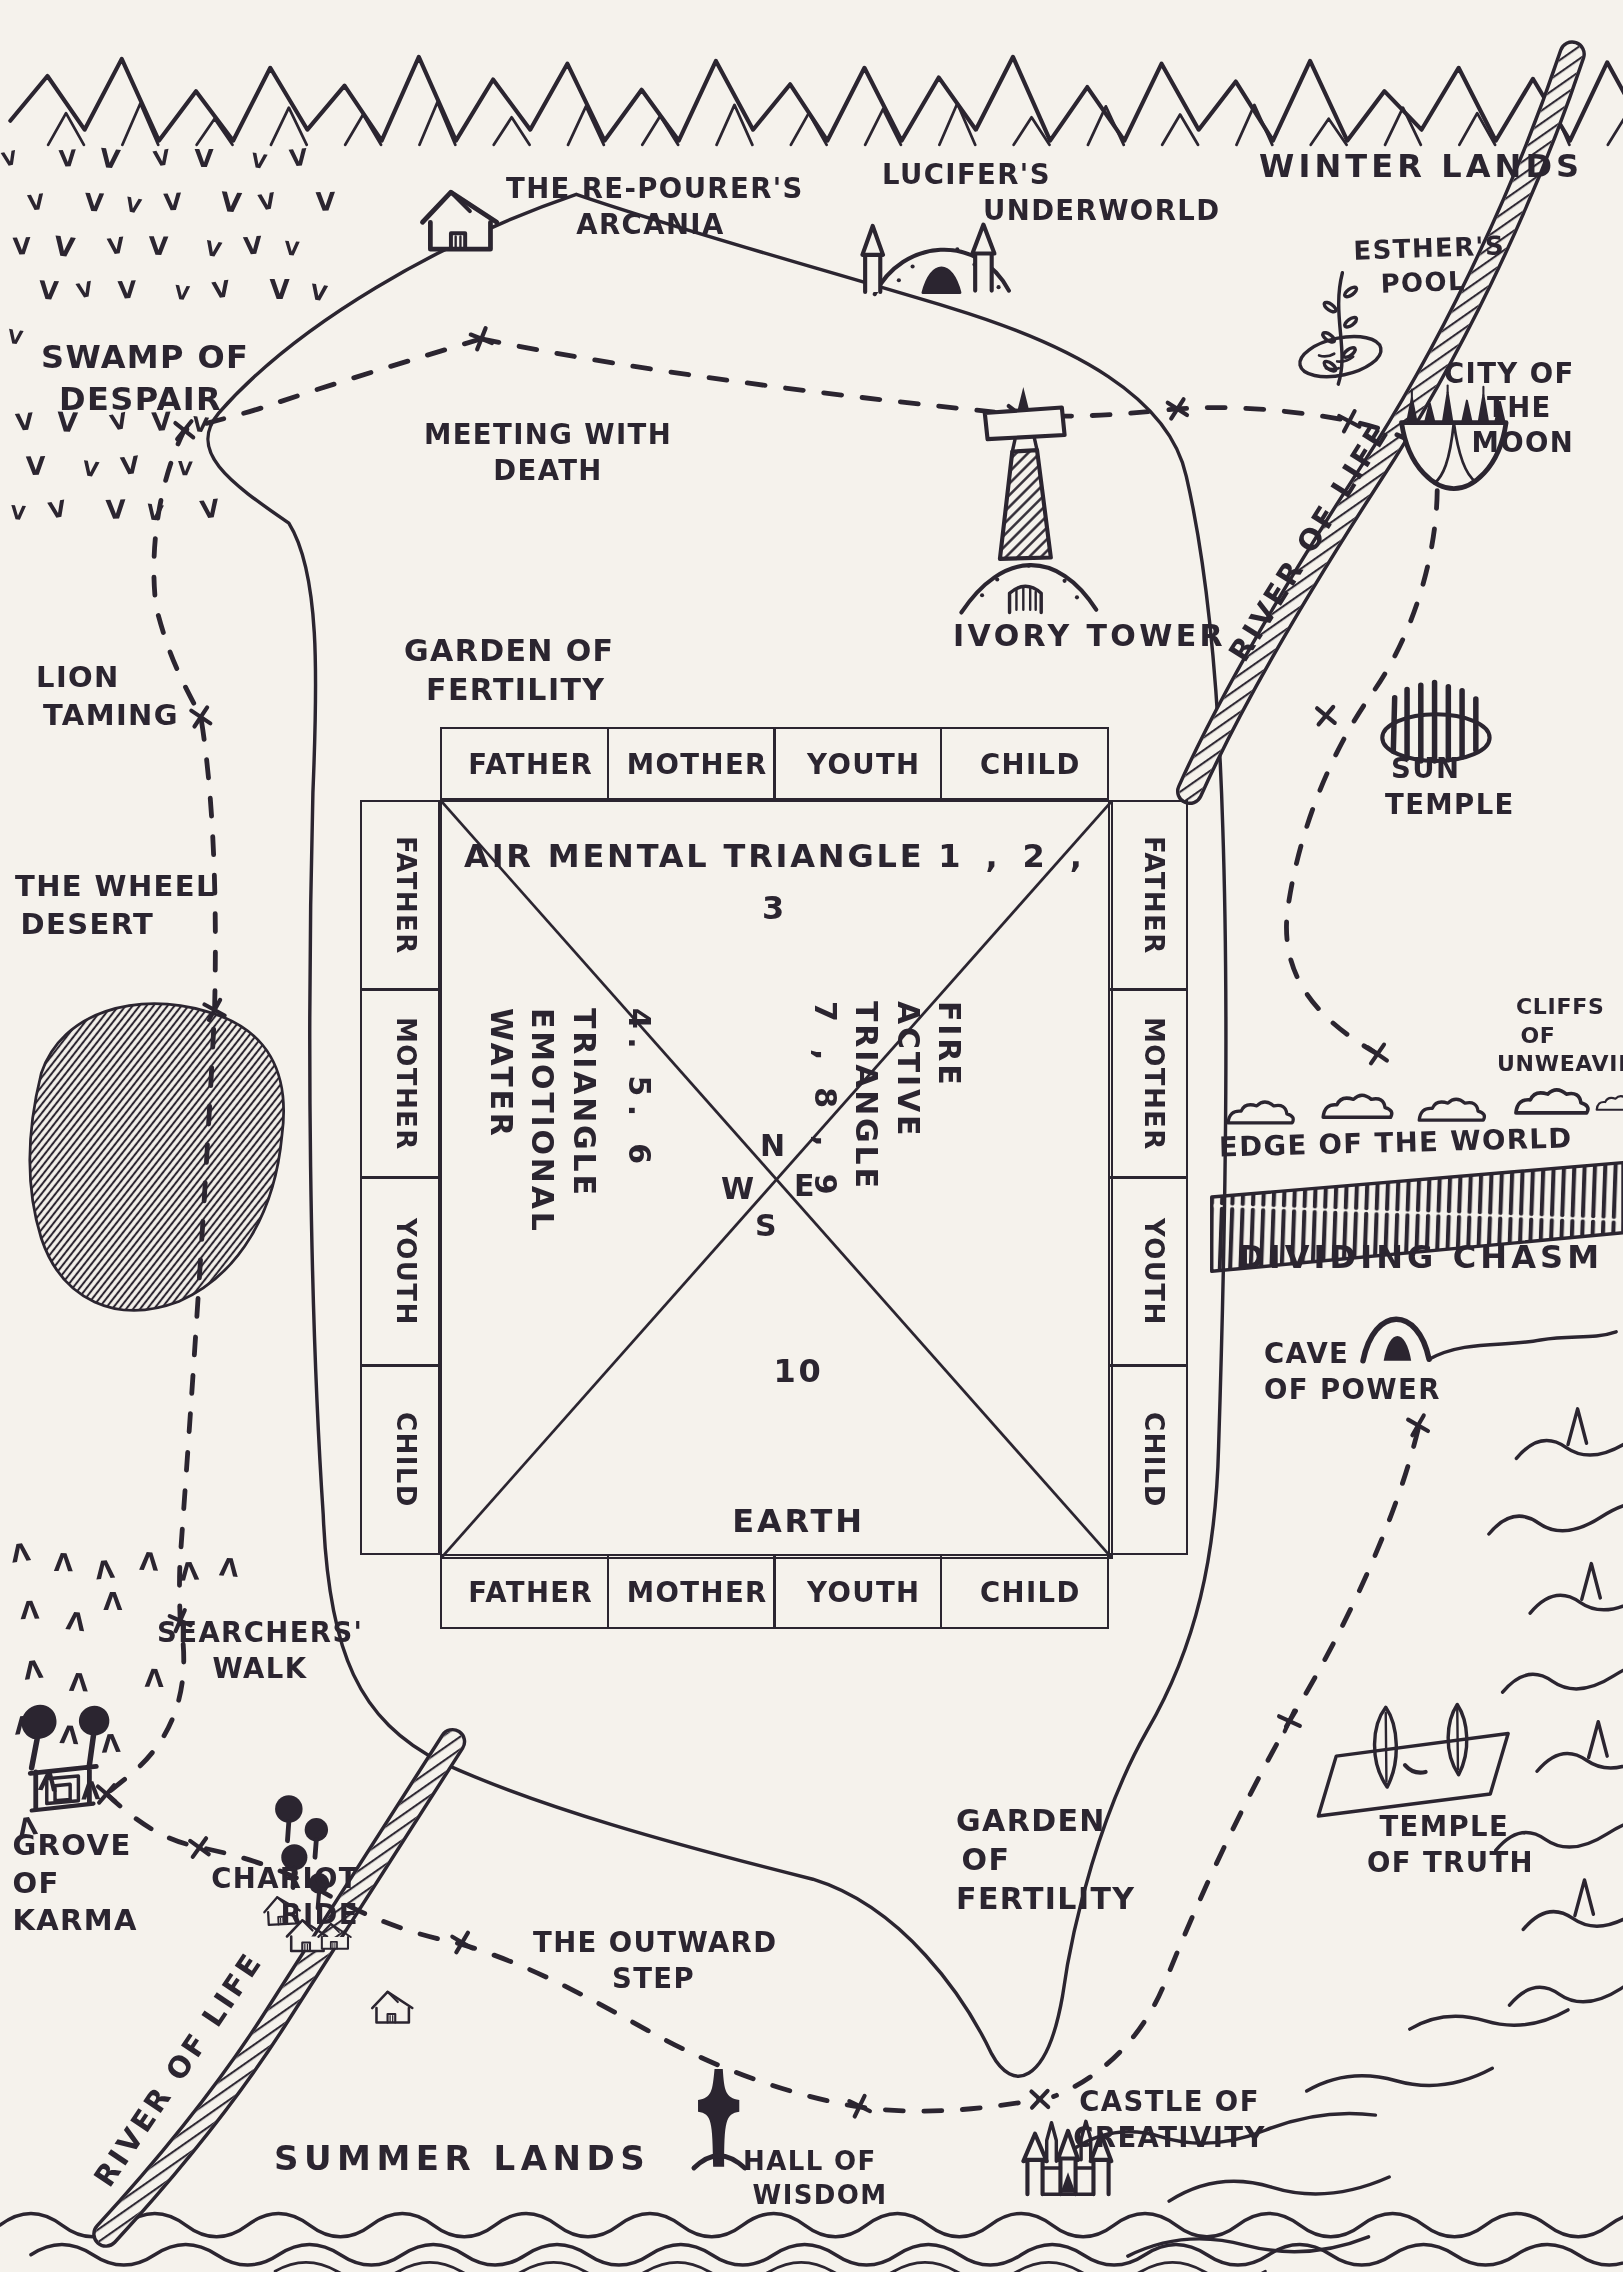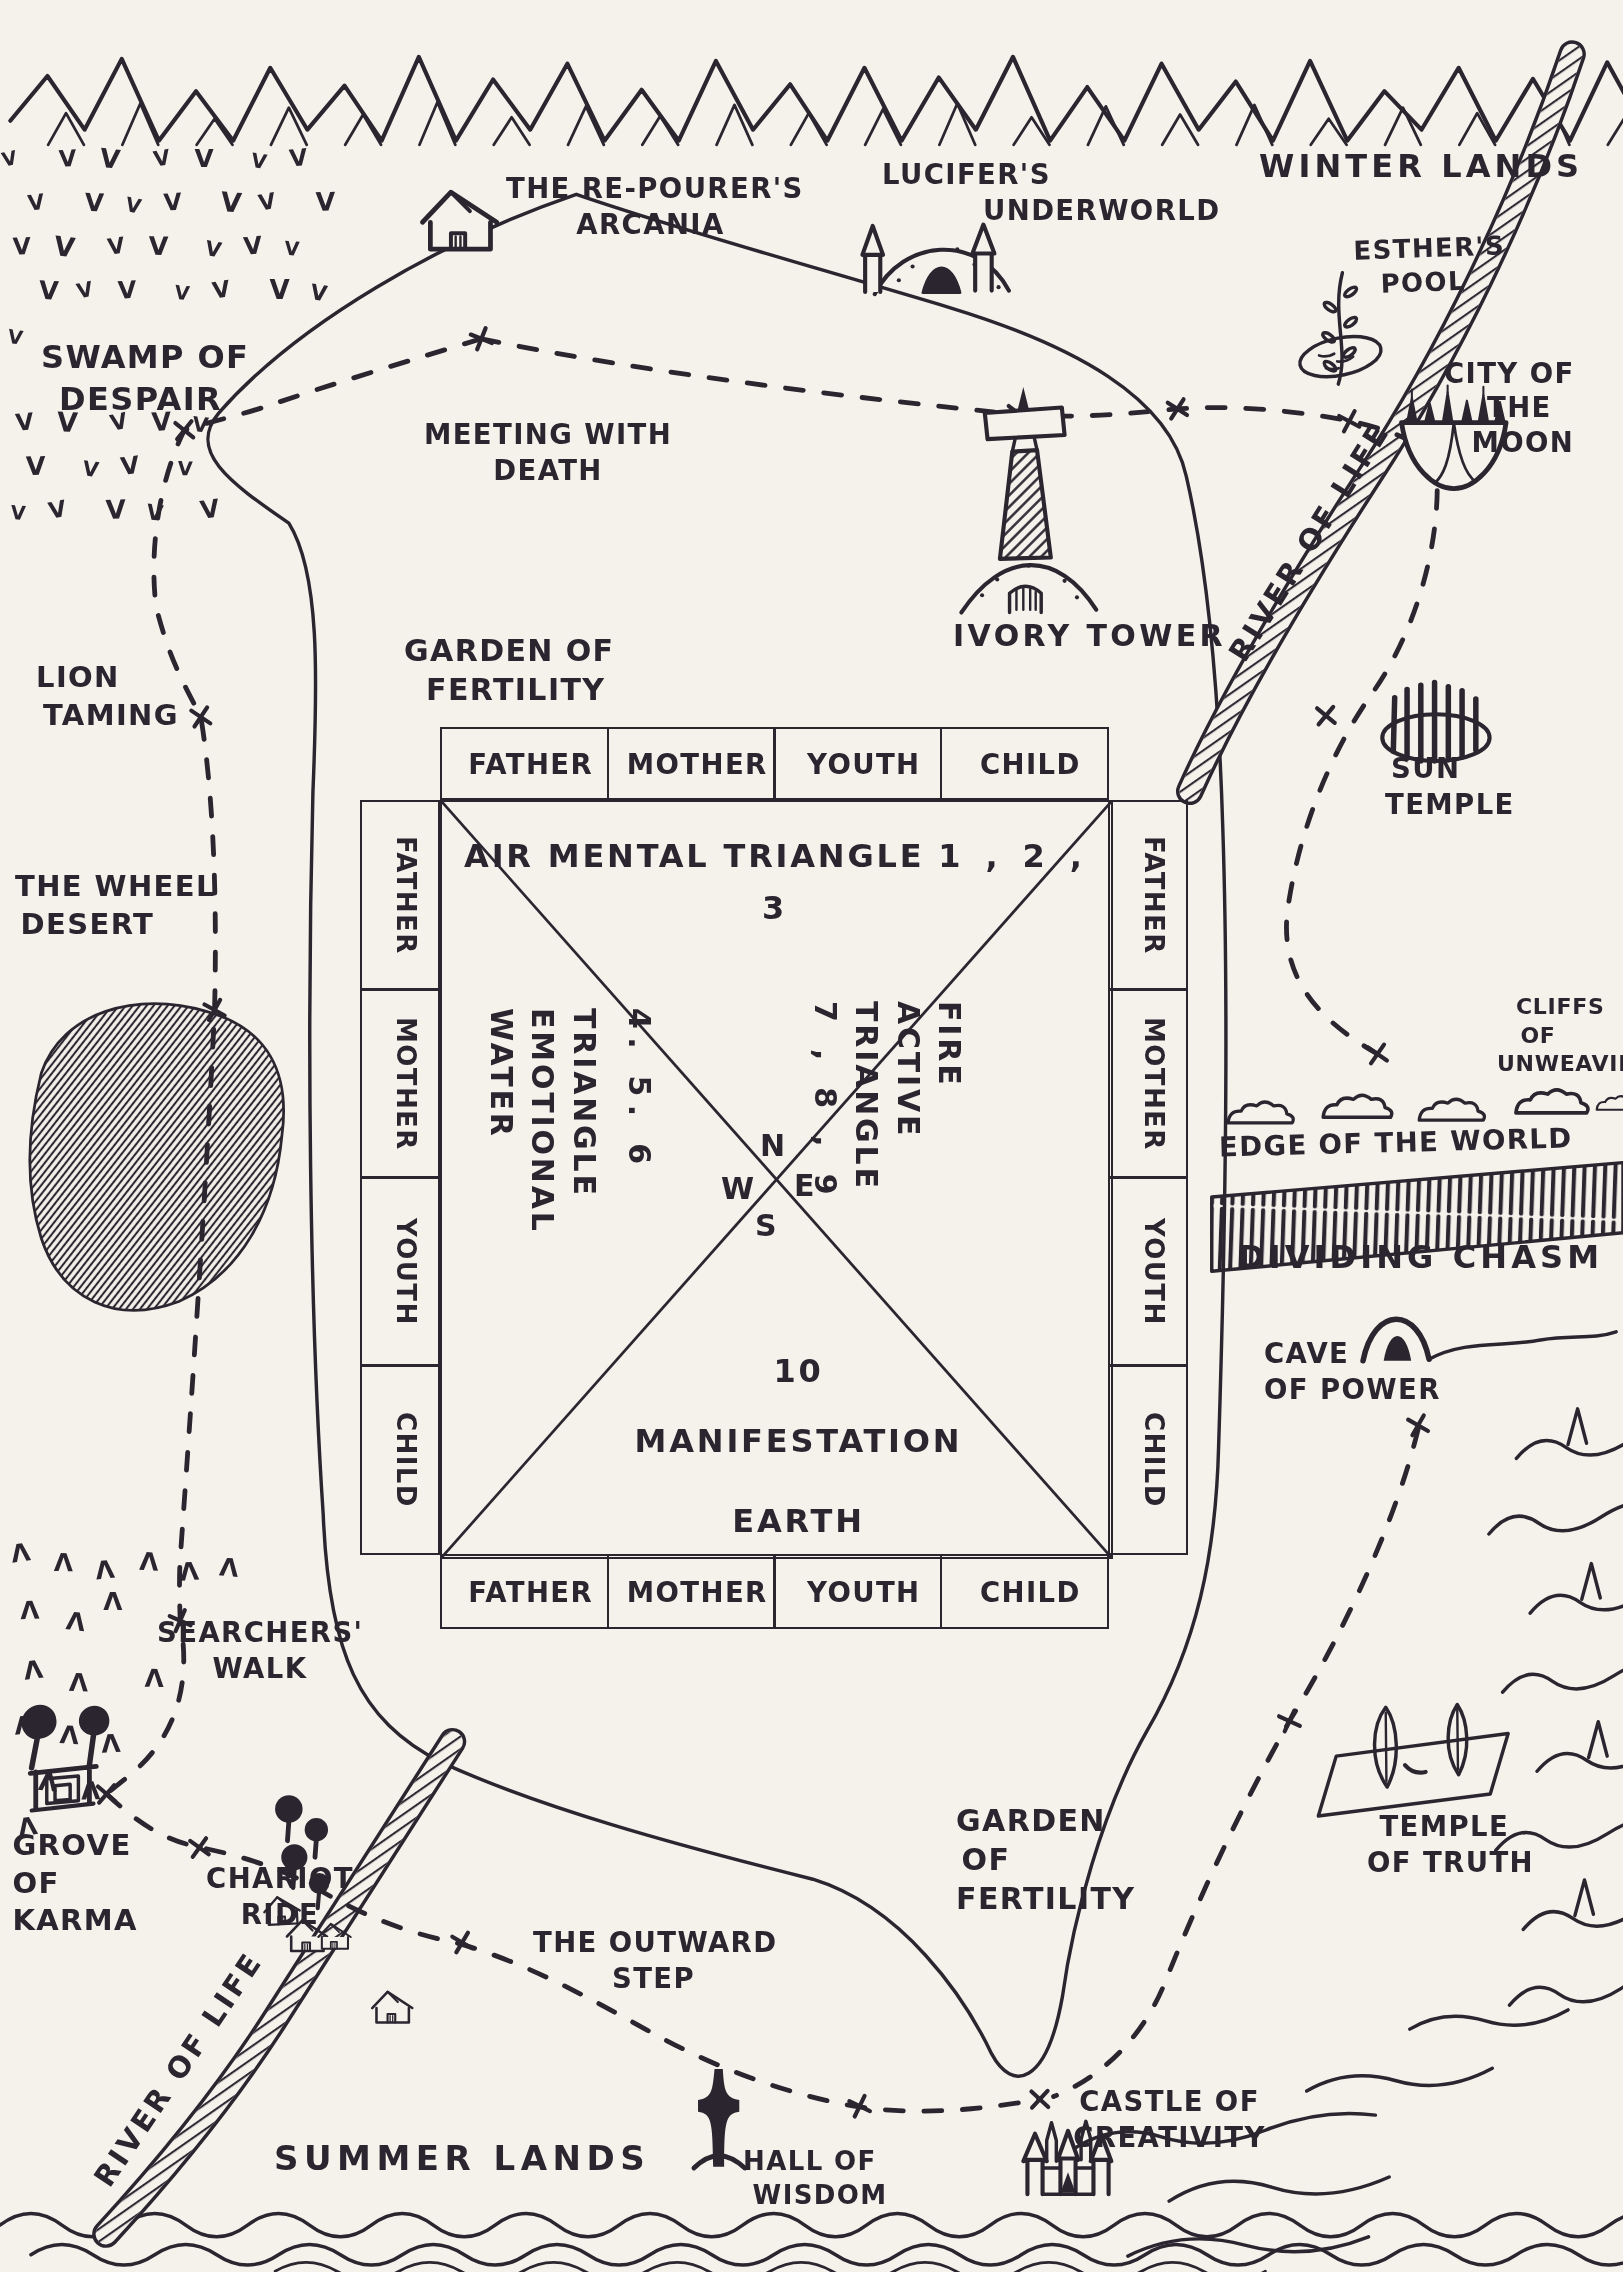--- a/index.html
+++ b/index.html
@@ -495,21 +495,21 @@
   <span>SEARCHERS'</span>
   <span>WALK</span>
 </div>
 
 <div class="lbl" style="left:12.4px;top:1827px;font-size:29px;">
   <span>GROVE</span>
   <span>OF</span>
   <span>KARMA</span>
 </div>
 
-<div class="lbl" style="left:201px;top:1861px;width:158px;text-align:center;font-size:27.5px;">
+<div class="lbl" style="left:201px;top:1861px;width:158px;text-align:right;font-size:27.5px;">
   <span>CHARIOT</span>
   <span>RIDE</span>
 </div>
 
 <div class="lbl" style="left:533px;top:1925px;width:241px;text-align:center;font-size:27.5px;">
   <span>THE OUTWARD</span>
   <span>STEP</span>
 </div>
 
 <div class="lbl" style="left:102px;top:2165px;font-size:29px;letter-spacing:3.4px;transform:rotate(-56deg);transform-origin:0 50%;">
@@ -592,21 +592,20 @@
     </div>
 
     <div class="pos vblock tri-fire">
       <span>FIRE</span>
       <span>ACTIVE</span>
       <span>TRIANGLE</span>
       <span class="nums">7 , 8 , 9</span>
     </div>
 
     <div class="pos earthlbl" style="top:550px;">10</div>
-    <div class="pos earthlbl" style="top:620px;">MANIFESTATION</div>
     <div class="pos earthlbl" style="top:700px;">EARTH</div>
 
     <span class="pos compass" style="left:318px;top:326px;">N</span>
     <span class="pos compass" style="left:279px;top:369px;">W</span>
     <span class="pos compass" style="left:352px;top:366px;">E</span>
     <span class="pos compass" style="left:313px;top:406px;">S</span>
   </div>
 </div>
 
 </div>

